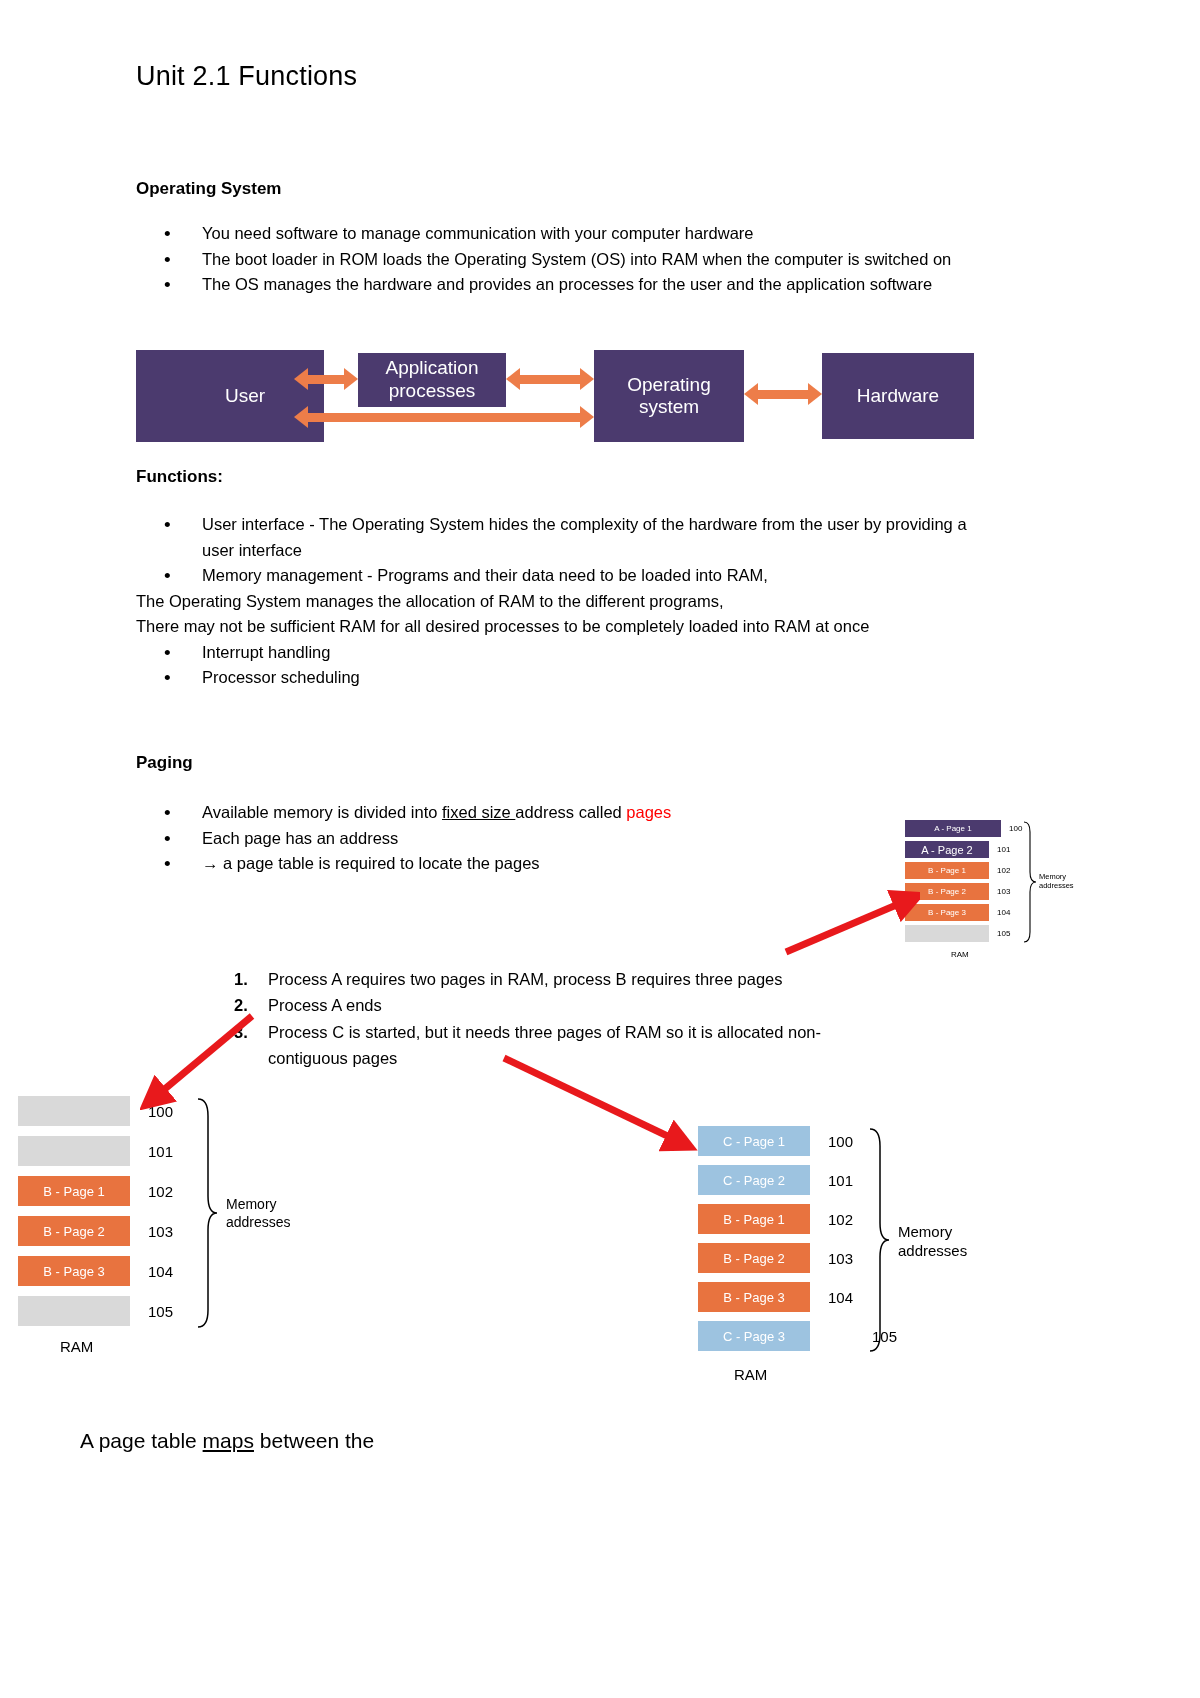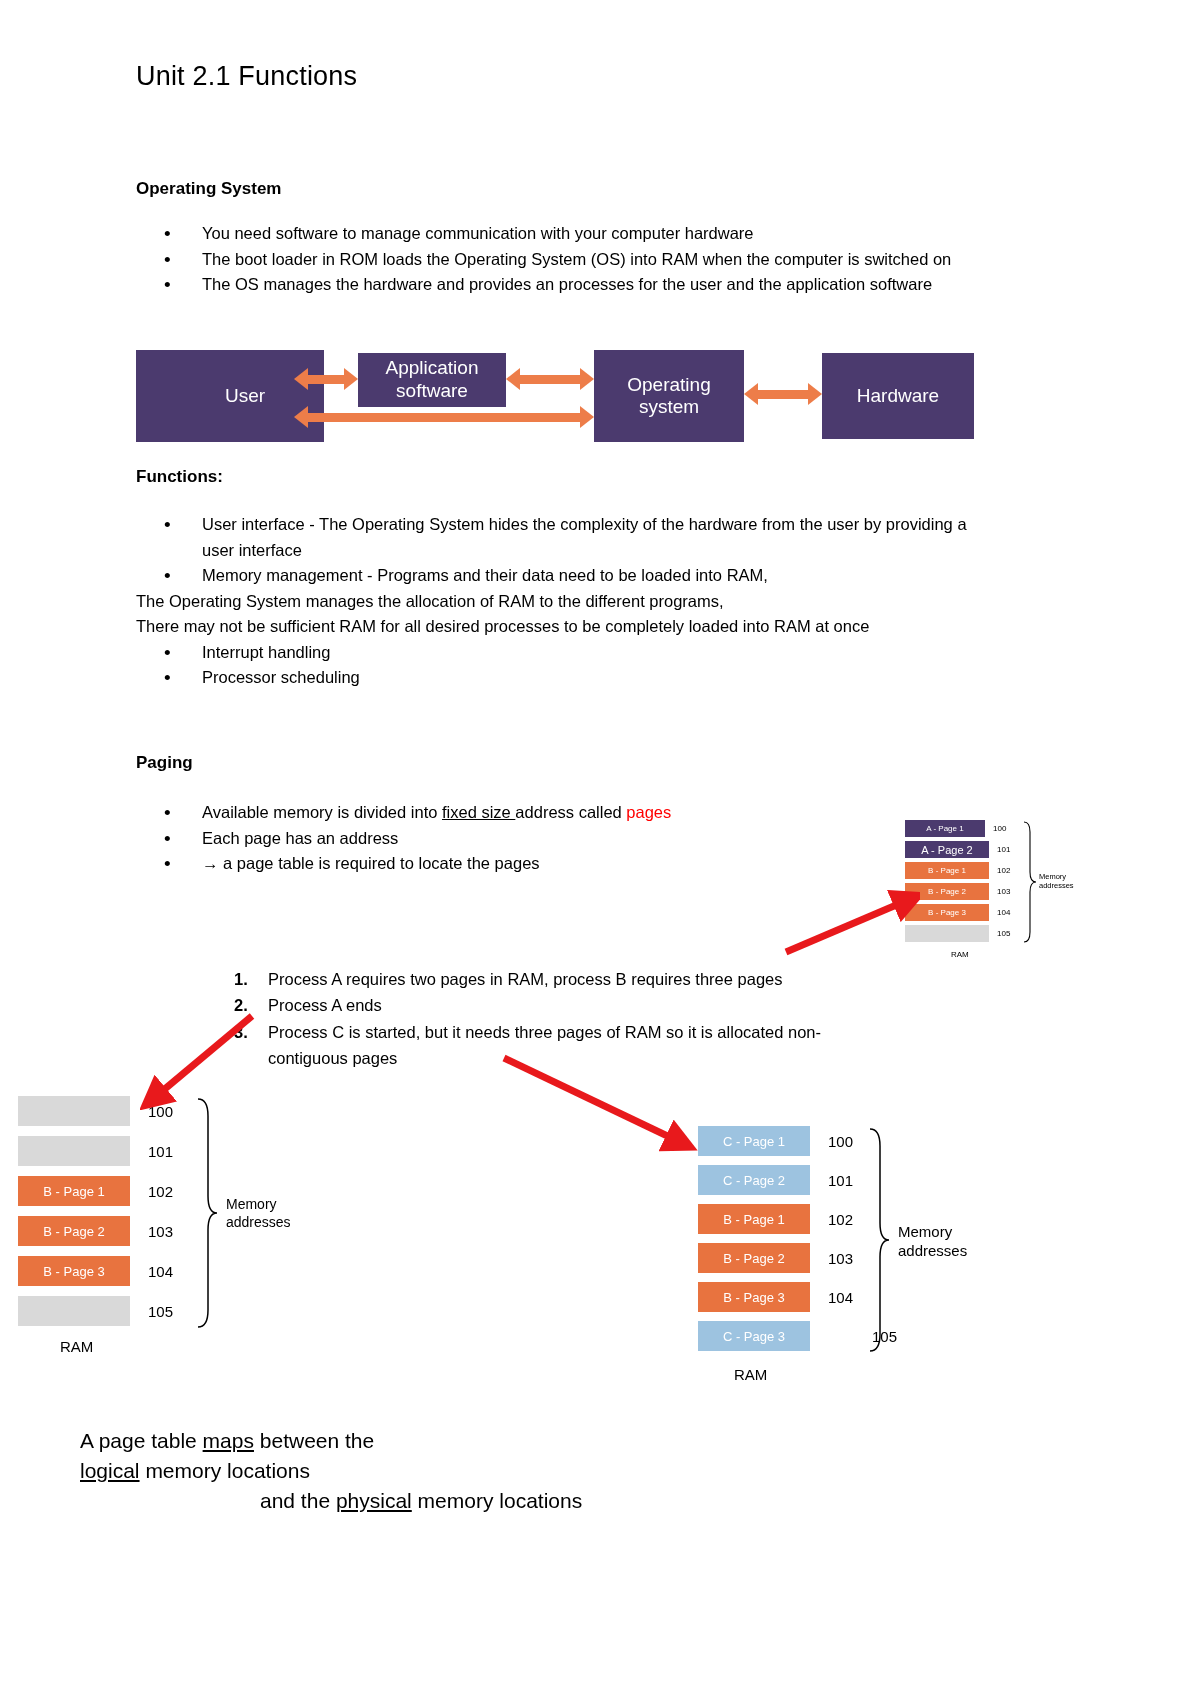--- a/index.html
+++ b/index.html
@@ -190,21 +190,21 @@
 </div>
 
 <div id="os-diagram">
 
   <div class="osbox" style="left:0px; top:0px; width:158px; height:92px;padding-left:30px;">
     <span>User</span>
   </div>
 
   <div class="osbox" style="left:222px; top:3px; width:148px; height:54px; line-height:1.2;">
     <span style="white-space:pre-line;">Application
-software</span>
+processes</span>
   </div>
 
   <div class="osbox" style="left:458px; top:0px; width:150px; height:92px;">
     <span style="white-space:pre-line;">Operating
 system</span>
   </div>
 
   <div class="osbox" style="left:686px; top:3px; width:152px; height:86px;">
     <span>Hardware</span>
   </div>
@@ -259,21 +259,21 @@
   <ol class="numlist">
     <li>Process A requires two pages in RAM, process B requires three pages</li>
     <li>Process A ends</li>
     <li style="max-width:640px;">Process C is started, but it needs three pages of RAM so it is allocated non-contiguous pages</li>
   </ol>
 </div>
 
 <div class="ramdiag" id="ram-step1" style="left:905px; top:820px; width:190px; height:165px;">
 
   <div class="ramrow" style="position:absolute; left:0; top:0;">
-    <div class="rcell purple" style="width:80px; height:17px; font-size:8px;">A - Page 1</div>
+    <div class="rcell purple" style="width:96px; height:17px; font-size:8px;">A - Page 1</div>
     <div class="raddr" style="width:34px; padding-left:8px; font-size:8px;">100</div>
   </div>
 
   <div class="ramrow" style="position:absolute; left:0; top:21px;">
     <div class="rcell purple" style="width:84px; height:17px; font-size:11px;">A - Page 2</div>
     <div class="raddr" style="width:34px; padding-left:8px; font-size:8px;">101</div>
   </div>
 
   <div class="ramrow" style="position:absolute; left:0; top:42px;">
     <div class="rcell orange" style="width:84px; height:17px; font-size:8px;">B - Page 1</div>
@@ -415,15 +415,13 @@
   <defs>
     <marker id="rh3" markerWidth="5" markerHeight="5" refX="2.2" refY="2.5" orient="auto">
       <path d="M0,0 L5,2.5 L0,5 z" fill="#e8191c"></path>
     </marker>
   </defs>
   <line x1="6" y1="8" x2="182" y2="92" stroke="#e8191c" stroke-width="7" marker-end="url(#rh3)"></line>
 </svg>
 
 <div id="footer-note">
   <div><span>A page table </span><span class="ul">maps</span><span> between the</span></div>
-  <div><span class="ul">logical</span><span> memory locations</span></div>
-  <div class="indent"><span>and the </span><span class="ul">physical</span><span> memory locations</span></div>
 </div>
 
 </body></html>

